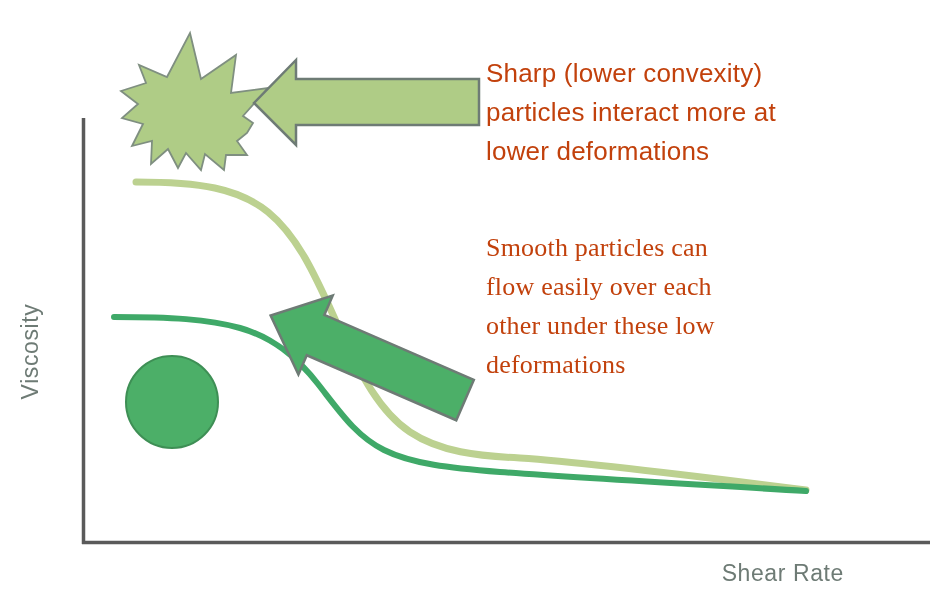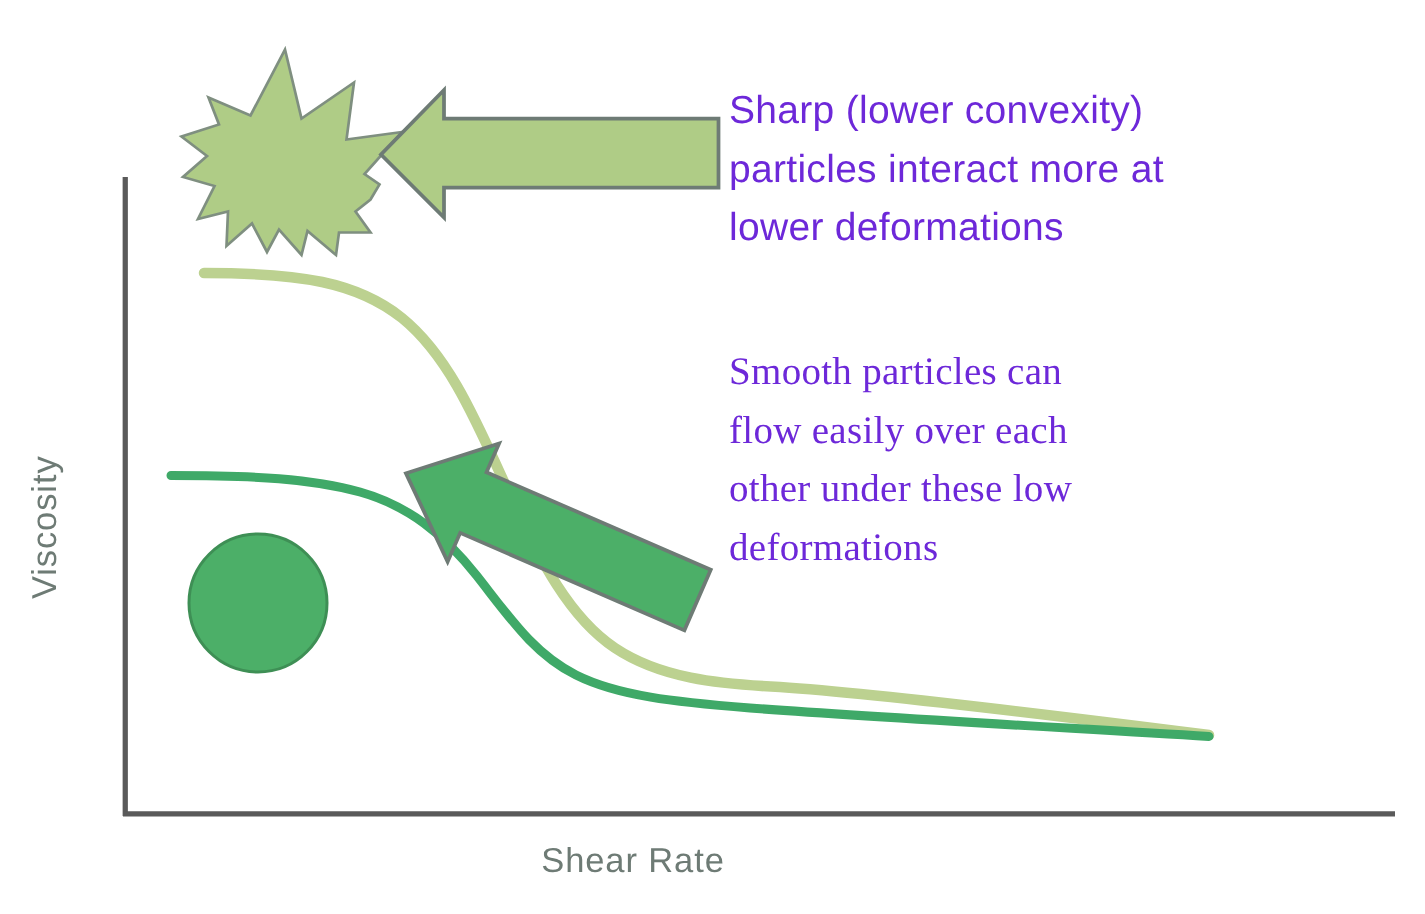--- a/index.html
+++ b/index.html
@@ -19,21 +19,21 @@
   }
   #figure-svg {
     position: absolute;
     left: 0;
     top: 0;
     width: 950px;
     height: 609px;
   }
   .callout {
     position: absolute;
-    color: #6d28d9;
+    color: #c2410c;
     font-family: "Liberation Sans", sans-serif;
     font-size: 26px;
     line-height: 39px;
     letter-spacing: 0.2px;
     white-space: pre-line;
     font-weight: 400;
   }
   #callout-sharp {
     left: 486px;
     top: 54px;
@@ -50,21 +50,21 @@
     color: #6e7b75;
     font-family: "Liberation Sans", sans-serif;
     font-size: 23px;
     letter-spacing: 0.6px;
     font-weight: 400;
   }
   #x-axis-label {
     left: 0;
     top: 560px;
     width: 844px;
-    text-align: center;
+    text-align: right;
   }
   #y-axis-label {
     left: -40px;
     top: 338px;
     width: 140px;
     text-align: center;
     transform: rotate(-90deg);
     transform-origin: 50% 50%;
   }
 </style>

